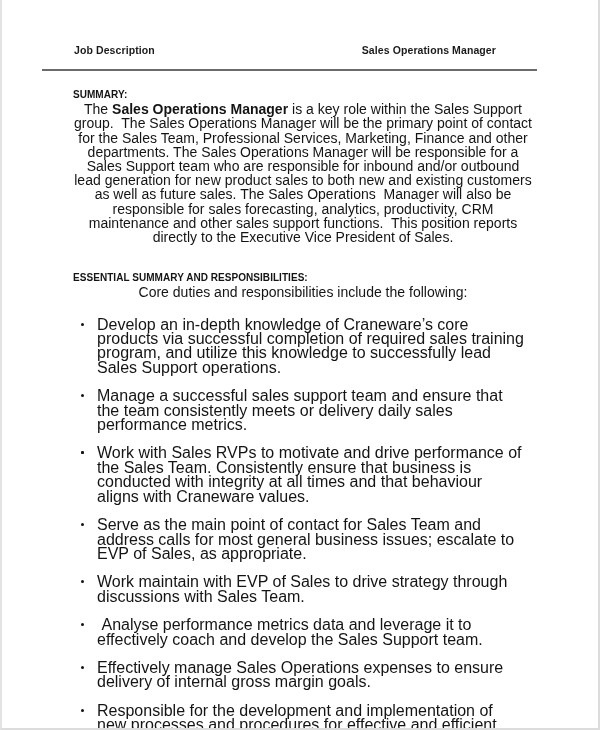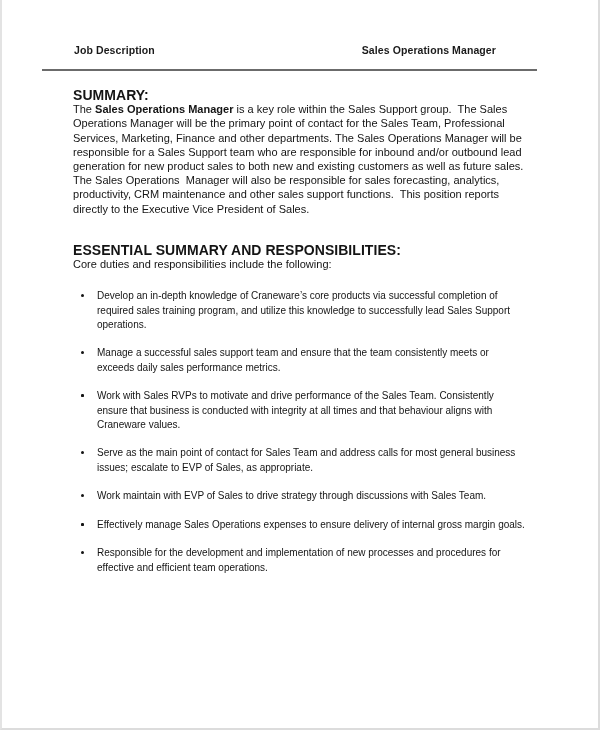--- a/index.html
+++ b/index.html
@@ -71,49 +71,49 @@
   }
 
   
   .body-block {
     position: absolute;
     left: 71px;
     top: 88px;
     width: 460px;
   }
   .section-title {
-    font-size: 14px;
+    font-size: 10px;
     font-weight: bold;
     color: #141414;
     line-height: 14.2px;
     letter-spacing: 0.05px;
   }
   .para {
-    font-size: 11px;
+    font-size: 14px;
     color: #141414;
     line-height: 14.2px;
     letter-spacing: 0.01px;
-    text-align: left;
+    text-align: center;
     white-space: pre-wrap;
   }
   .para b { font-weight: bold; }
 
   .gap-lg { height: 27px; }
   .gap-md { height: 18px; }
 
   .bullet-list {
     margin: 0;
     padding: 0;
     list-style: none;
   }
   .bullet-item {
     position: relative;
     padding-left: 19px;
     margin-bottom: 14px;
-    font-size: 10px;
+    font-size: 16px;
     color: #141414;
     line-height: 14.4px;
     white-space: pre-wrap;
   }
   .bullet-item:last-child { margin-bottom: 0; }
   .bullet-item .dot {
     position: absolute;
     left: 3px;
     top: 5px;
     width: 3px;
@@ -148,26 +148,26 @@
 
       <div class="section-title">ESSENTIAL SUMMARY AND RESPONSIBILITIES:</div>
 
       <div class="para">Core duties and responsibilities include the following:</div>
 
       <div class="gap-md"></div>
 
       <div class="bullets-wrap">
         <ul class="bullet-list" id="duties-list">
             <li class="bullet-item"><span class="dot"></span><span>Develop an in-depth knowledge of Craneware’s core products via successful completion of required sales training program, and utilize this knowledge to successfully lead Sales Support operations.</span></li>
-            <li class="bullet-item"><span class="dot"></span><span>Manage a successful sales support team and ensure that the team consistently meets or exceeds daily sales performance metrics.</span></li>
+            <li class="bullet-item"><span class="dot"></span><span>Manage a successful sales support team and ensure that the team consistently meets or delivery daily sales performance metrics.</span></li>
             <li class="bullet-item"><span class="dot"></span></li>
             <li class="bullet-item"><span class="dot"></span><span>Work with Sales RVPs to motivate and drive performance of the Sales Team. Consistently ensure that business is conducted with integrity at all times and that behaviour aligns with Craneware values.</span></li>
             <li class="bullet-item"><span class="dot"></span><span>Serve as the main point of contact for Sales Team and address calls for most general business issues; escalate to EVP of Sales, as appropriate.</span></li>
             <li class="bullet-item"><span class="dot"></span><span>Work maintain with EVP of Sales to drive strategy through discussions with Sales Team.</span></li>
-            <li class="bullet-item"><span class="dot"></span></li>
+            <li class="bullet-item"><span class="dot"></span><span> Analyse performance metrics data and leverage it to effectively coach and develop the Sales Support team.</span></li>
             <li class="bullet-item"><span class="dot"></span><span>Effectively manage Sales Operations expenses to ensure delivery of internal gross margin goals.</span></li>
             <li class="bullet-item"><span class="dot"></span><span>Responsible for the development and implementation of new processes and procedures for effective and efficient team operations.</span></li>
           </ul>
       </div>
 
     </div>
   </div>
 </div>
 
 </body></html>

